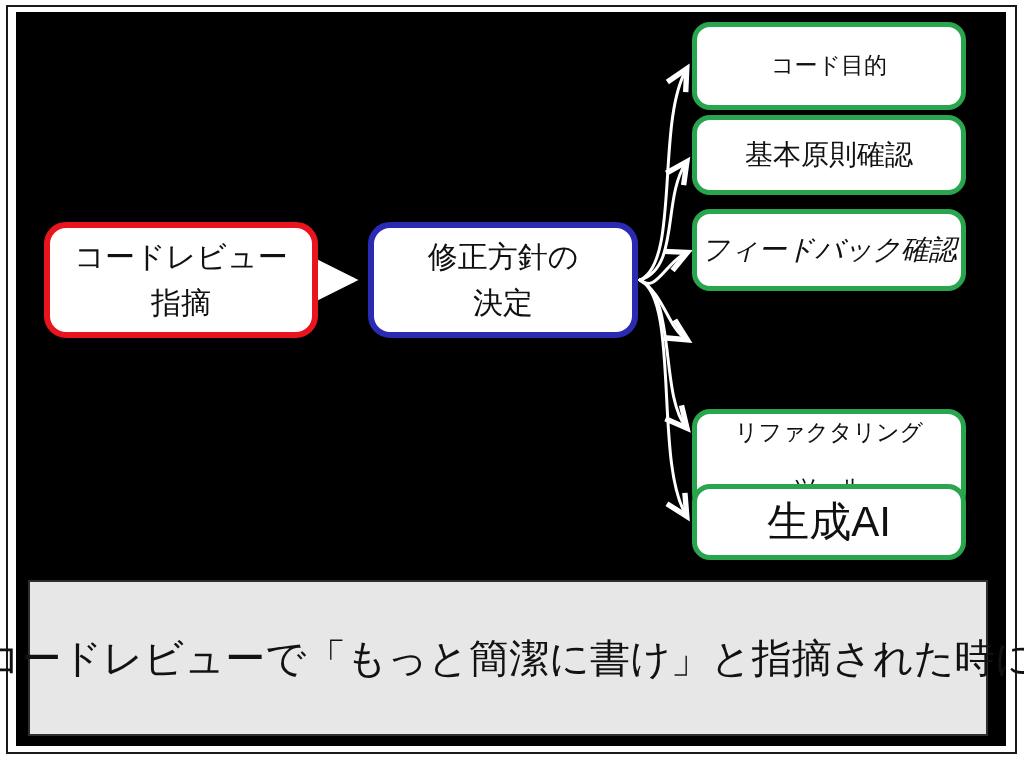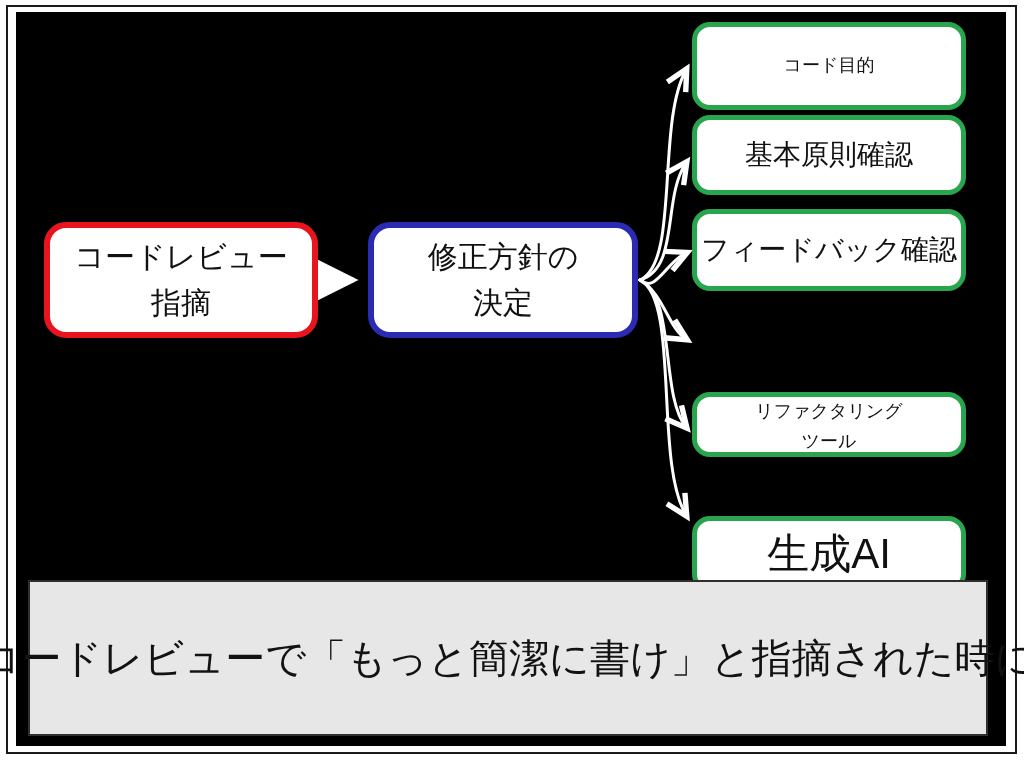--- a/index.html
+++ b/index.html
@@ -53,27 +53,27 @@
     left: 352px; top: 210px; width: 270px; height: 116px;
     border: 6px solid #2a2ab2;
     font-size: 30px; line-height: 1.55;
   }
   .node-target {
     left: 676px; width: 274px;
     border: 5px solid #29a64d;
     border-radius: 18px;
     font-size: 28px;
   }
-  .node-target.two-line { font-size: 18px; line-height: 1.65; }
+  .node-target.two-line { font-size: 23px; line-height: 1.65; gap: 16px; }
   .t1 { top: 10px;  height: 88px; }
   .t2 { top: 103px; height: 80px; }
-  .t3 { top: 197px; height: 82px; }
+  .t3 { top: 197px; height: 82px; font-style: italic; }
   .t4 { top: 289px; height: 84px; }
-  .t5 { top: 380px; height: 65px; justify-content: space-between; }
-  .t6 { top: 472px; height: 76px; font-size: 42px; margin-top: 32px; }
+  .t5 { top: 397px; height: 102px; justify-content: space-between; }
+  .t6 { top: 472px; height: 76px; font-size: 42px; }
 
   .arrow-layer {
     position: absolute;
     left: 0; top: 0;
     width: 990px; height: 734px;
     z-index: 1;
     pointer-events: none;
   }
   .caption {
     position: absolute;

